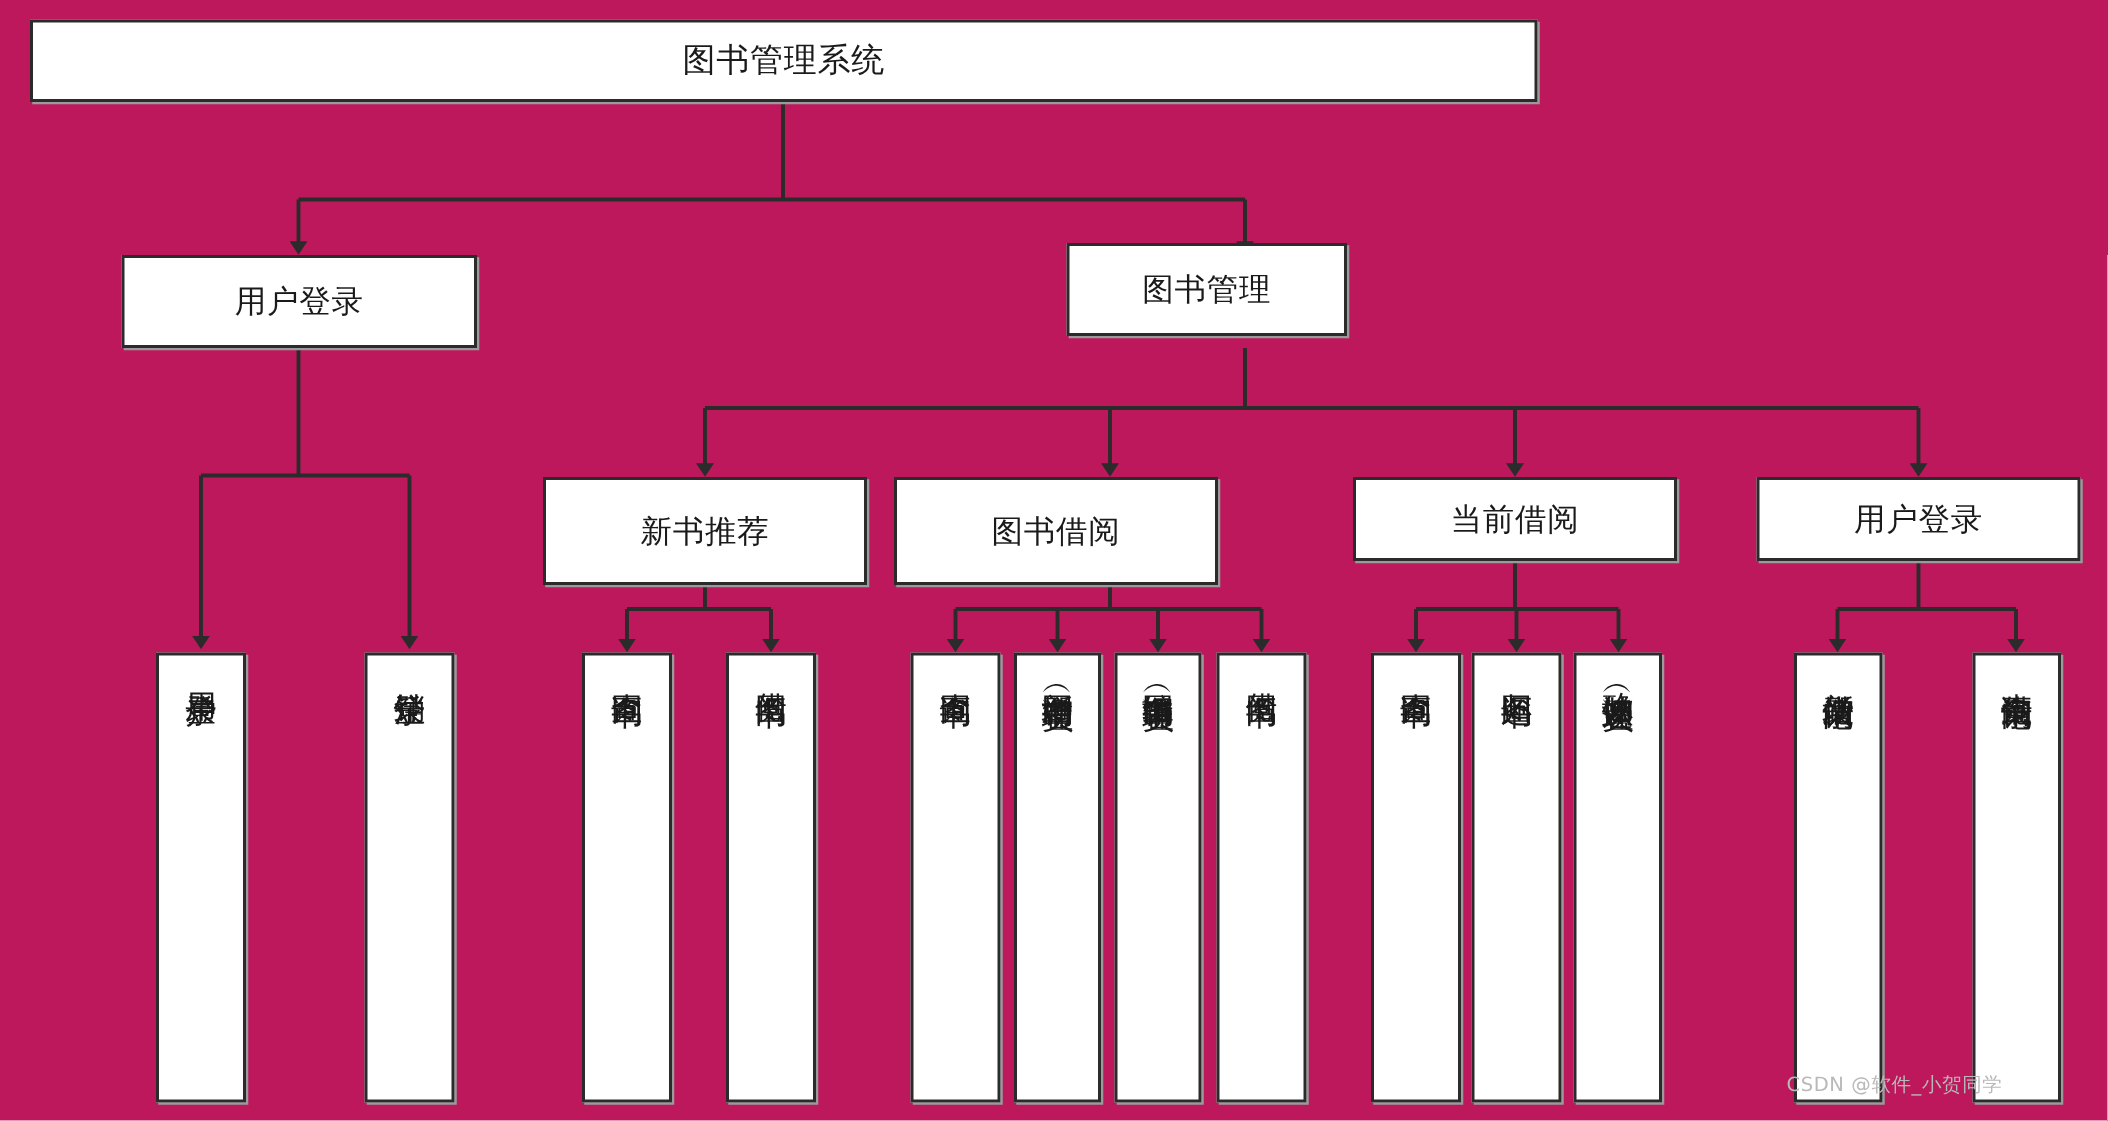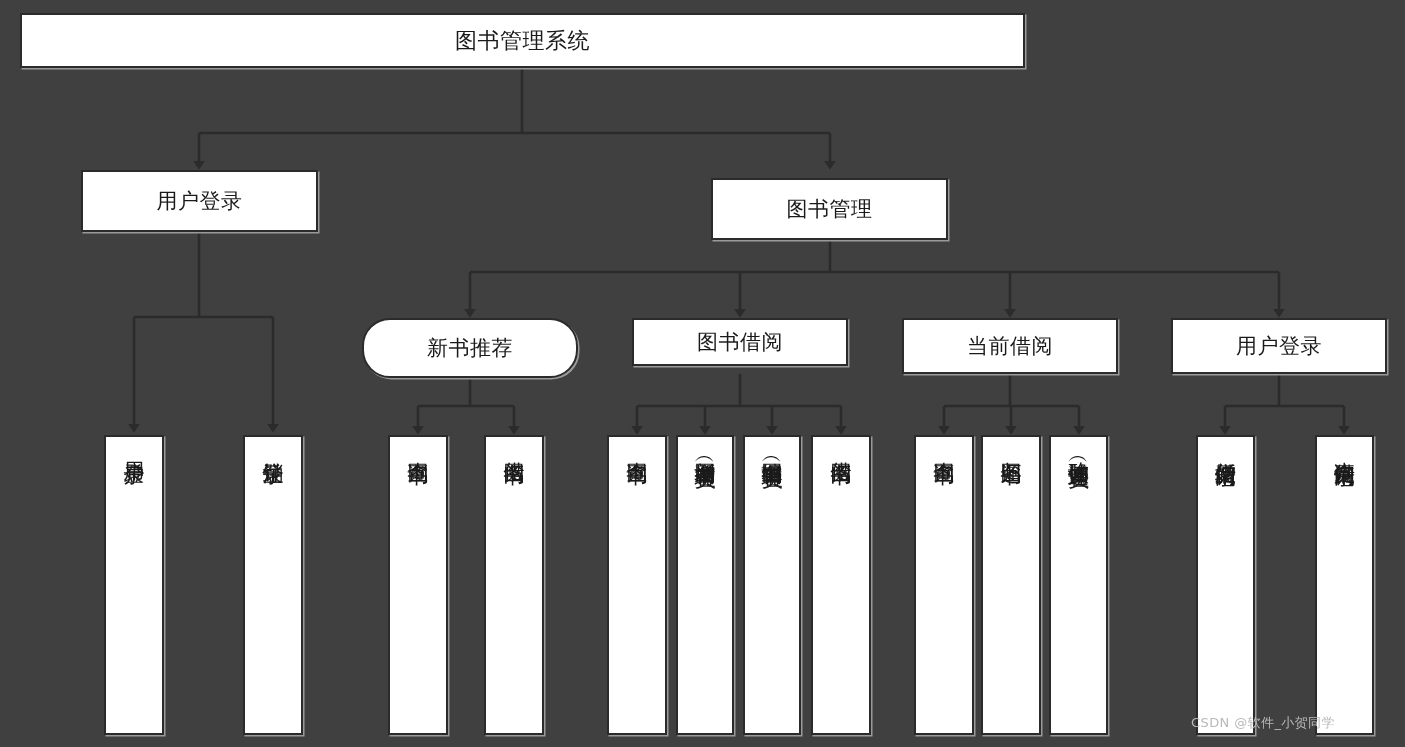--- a/index.html
+++ b/index.html
@@ -8,21 +8,21 @@
     padding: 0;
     background: #ffffff;
   }
   body {
     font-family: "DejaVu Sans", "Liberation Sans", sans-serif;
   }
   #diagram-root {
     position: relative;
     width: 1405px;
     height: 747px;
-    background: #404040;
+    background: #be185d;
     overflow: hidden;
   }
   #edge-layer {
     position: absolute;
     left: 0;
     top: 0;
     width: 1405px;
     height: 747px;
     pointer-events: none;
   }
@@ -135,29 +135,29 @@
   </svg>
 
   <div class="node horiz root" style="left:20px; top:13px; width:1005px; height:55px;">
     <span class="node-label">图书管理系统</span>
   </div>
 
   <div class="node horiz" style="left:81px; top:170px; width:237px; height:62px;">
     <span class="node-label">用户登录</span>
   </div>
 
-  <div class="node horiz" style="left:711px; top:178px; width:237px; height:62px;">
+  <div class="node horiz" style="left:711px; top:162px; width:187px; height:62px;">
     <span class="node-label">图书管理</span>
   </div>
 
-  <div class="node horiz" style="left:362px; top:318px; width:216px; height:60px;border-radius:28px;">
+  <div class="node horiz" style="left:362px; top:318px; width:216px; height:72px;">
     <span class="node-label">新书推荐</span>
   </div>
 
-  <div class="node horiz" style="left:632px; top:318px; width:216px; height:48px;">
+  <div class="node horiz" style="left:596px; top:318px; width:216px; height:72px;">
     <span class="node-label">图书借阅</span>
   </div>
 
   <div class="node horiz" style="left:902px; top:318px; width:216px; height:56px;font-family:Liberation Serif, serif;">
     <span class="node-label">当前借阅</span>
   </div>
 
   <div class="node horiz" style="left:1171px; top:318px; width:216px; height:56px;">
     <span class="node-label">用户登录</span>
   </div>

